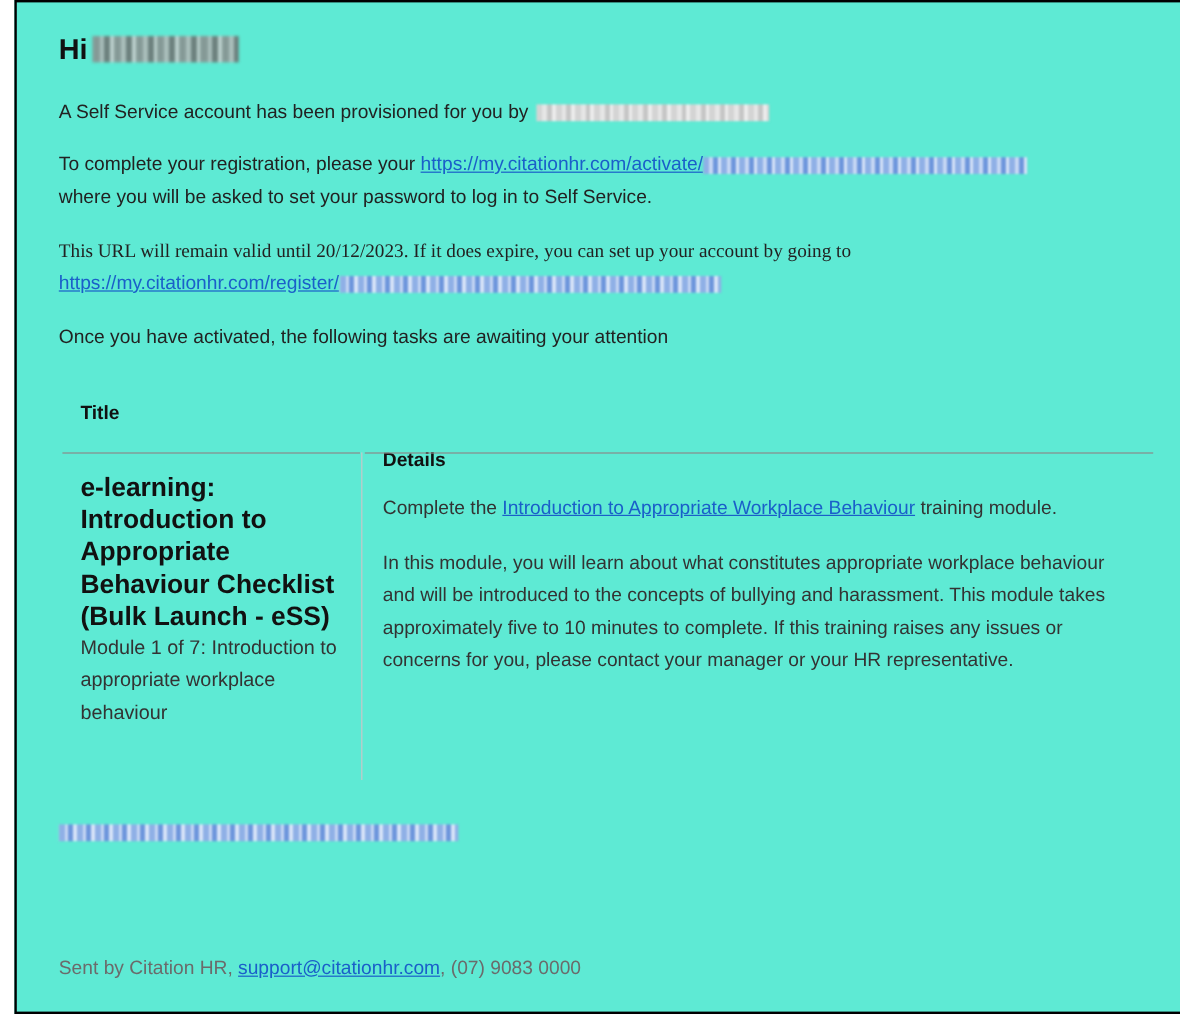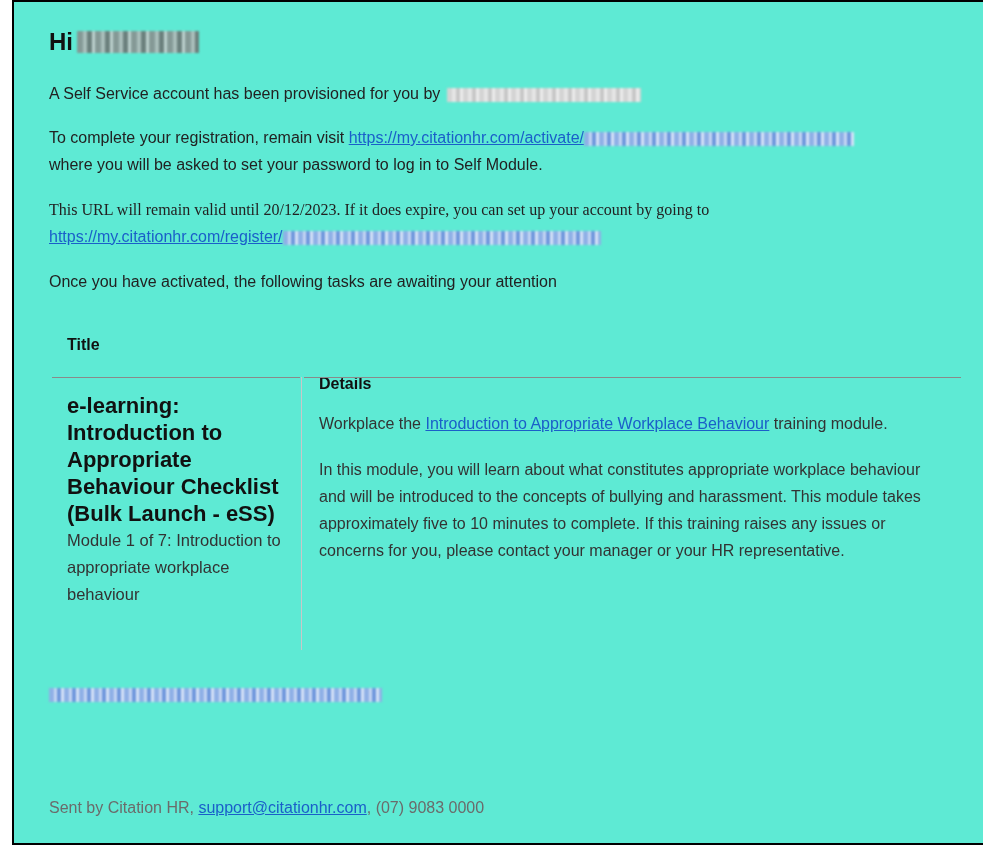--- a/index.html
+++ b/index.html
@@ -59,25 +59,25 @@
     <h1 class="greeting">
       <span>Hi</span><span class="blur blur-name"></span>
     </h1>
 
     <p class="para" style="top:78px;">
       <span>A Self Service account has been provisioned for you by</span>
       <span class="blur-light" style="width:194px;height:14px;margin-left:2px;"></span>
     </p>
 
     <p class="para" style="top:122px;">
-      <span>To complete your registration, remain visit</span>
+      <span>To complete your registration, please your</span>
       <a class="link" href="#"><span>https://my.citationhr.com/activate/</span><span class="blur-link" style="width:270px;height:14px;"></span></a>
     </p>
     <p class="para" style="top:149px;">
-      <span>where you will be asked to set your password to log in to Self Module.</span>
+      <span>where you will be asked to set your password to log in to Self Service.</span>
     </p>
 
     <p class="para" style="top:194px;font-family:Liberation Serif, serif;">
       <span>This URL will remain valid until 20/12/2023. If it does expire, you can set up your account by going to</span>
     </p>
     <p class="para" style="top:221px;">
       <a class="link" href="#"><span>https://my.citationhr.com/register/</span><span class="blur-link" style="width:318px;height:14px;"></span></a>
     </p>
 
     <p class="para" style="top:266px;">
@@ -91,21 +91,21 @@
       <div class="hline" style="left:252px; width:657px;"></div>
       <div class="vline"></div>
 
       <div class="title-cell">
         <div class="title-bold">e-learning: Introduction to Appropriate Behaviour Checklist (Bulk Launch - eSS)</div>
         <div class="title-sub">Module 1 of 7: Introduction to appropriate workplace behaviour</div>
       </div>
 
       <div class="details-cell">
         <p>
-          <span>Workplace the</span>
+          <span>Complete the</span>
           <a class="link" href="#">Introduction to Appropriate Workplace Behaviour</a>
           <span>training module.</span>
         </p>
         <p>In this module, you will learn about what constitutes appropriate workplace behaviour and will be introduced to the concepts of bullying and harassment. This module takes approximately five to 10 minutes to complete. If this training raises any issues or concerns for you, please contact your manager or your HR representative.</p>
       </div>
     </div>
 
     <p class="para" style="top:678px;">
       <a href="#"><span class="blur-link" style="width:333px;height:14px;"></span></a>
     </p>

